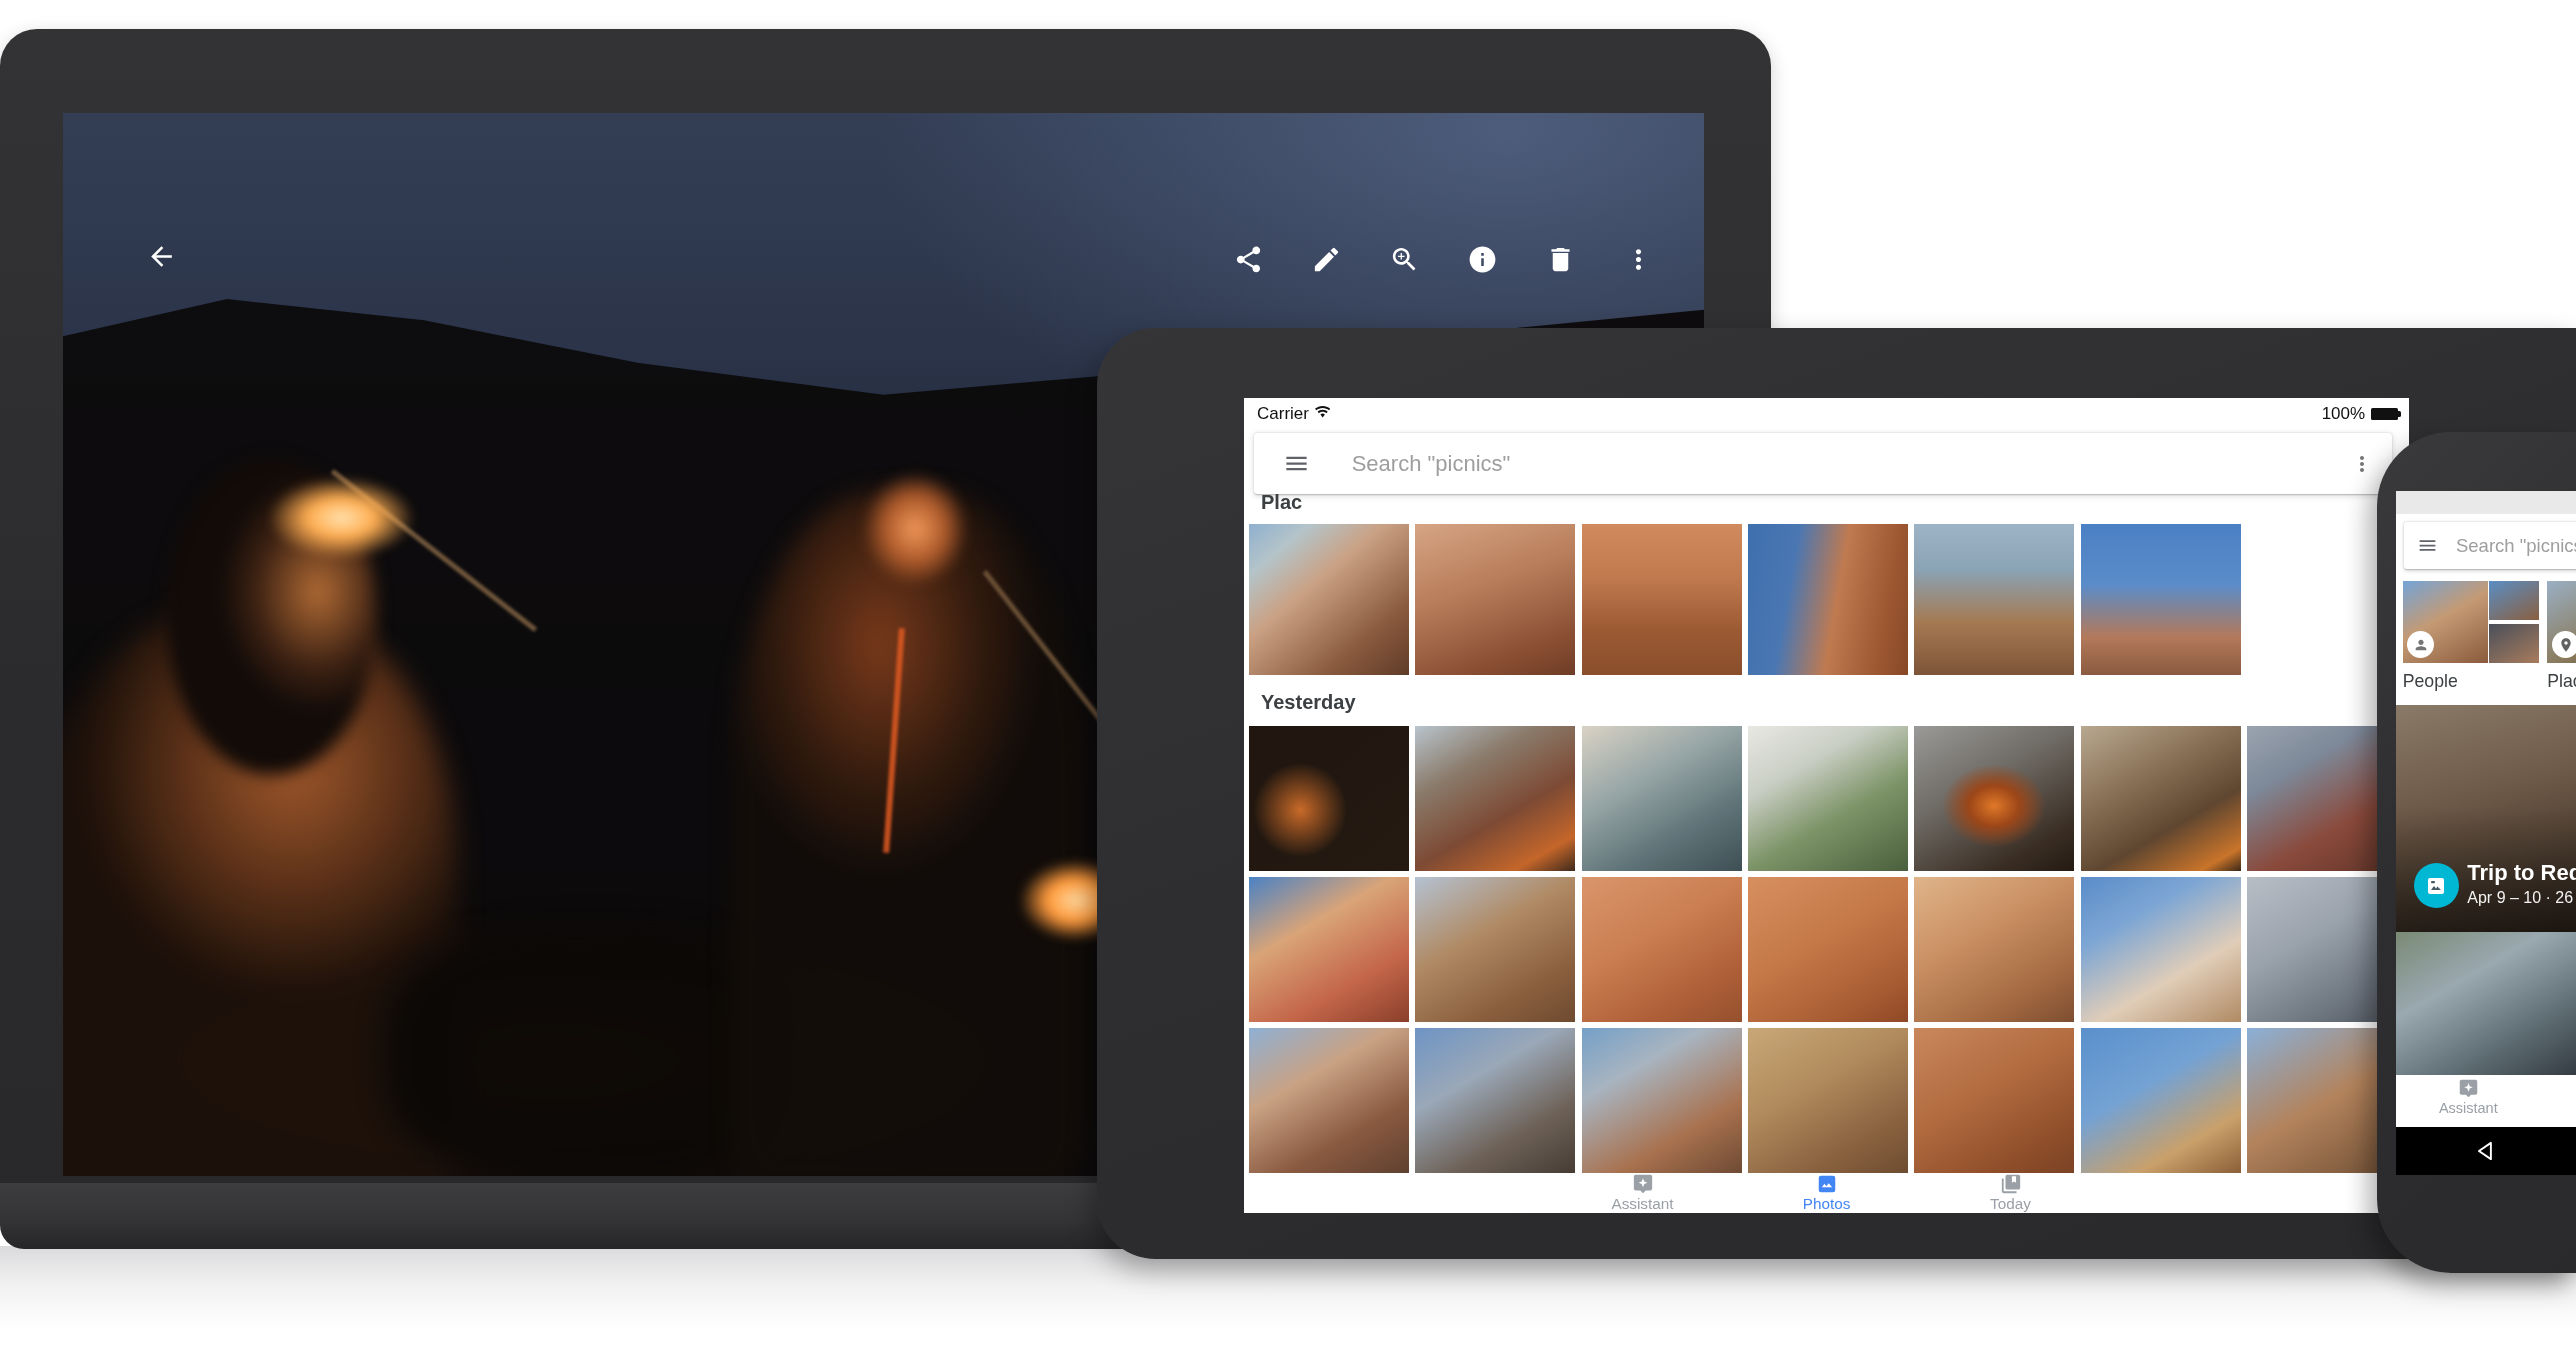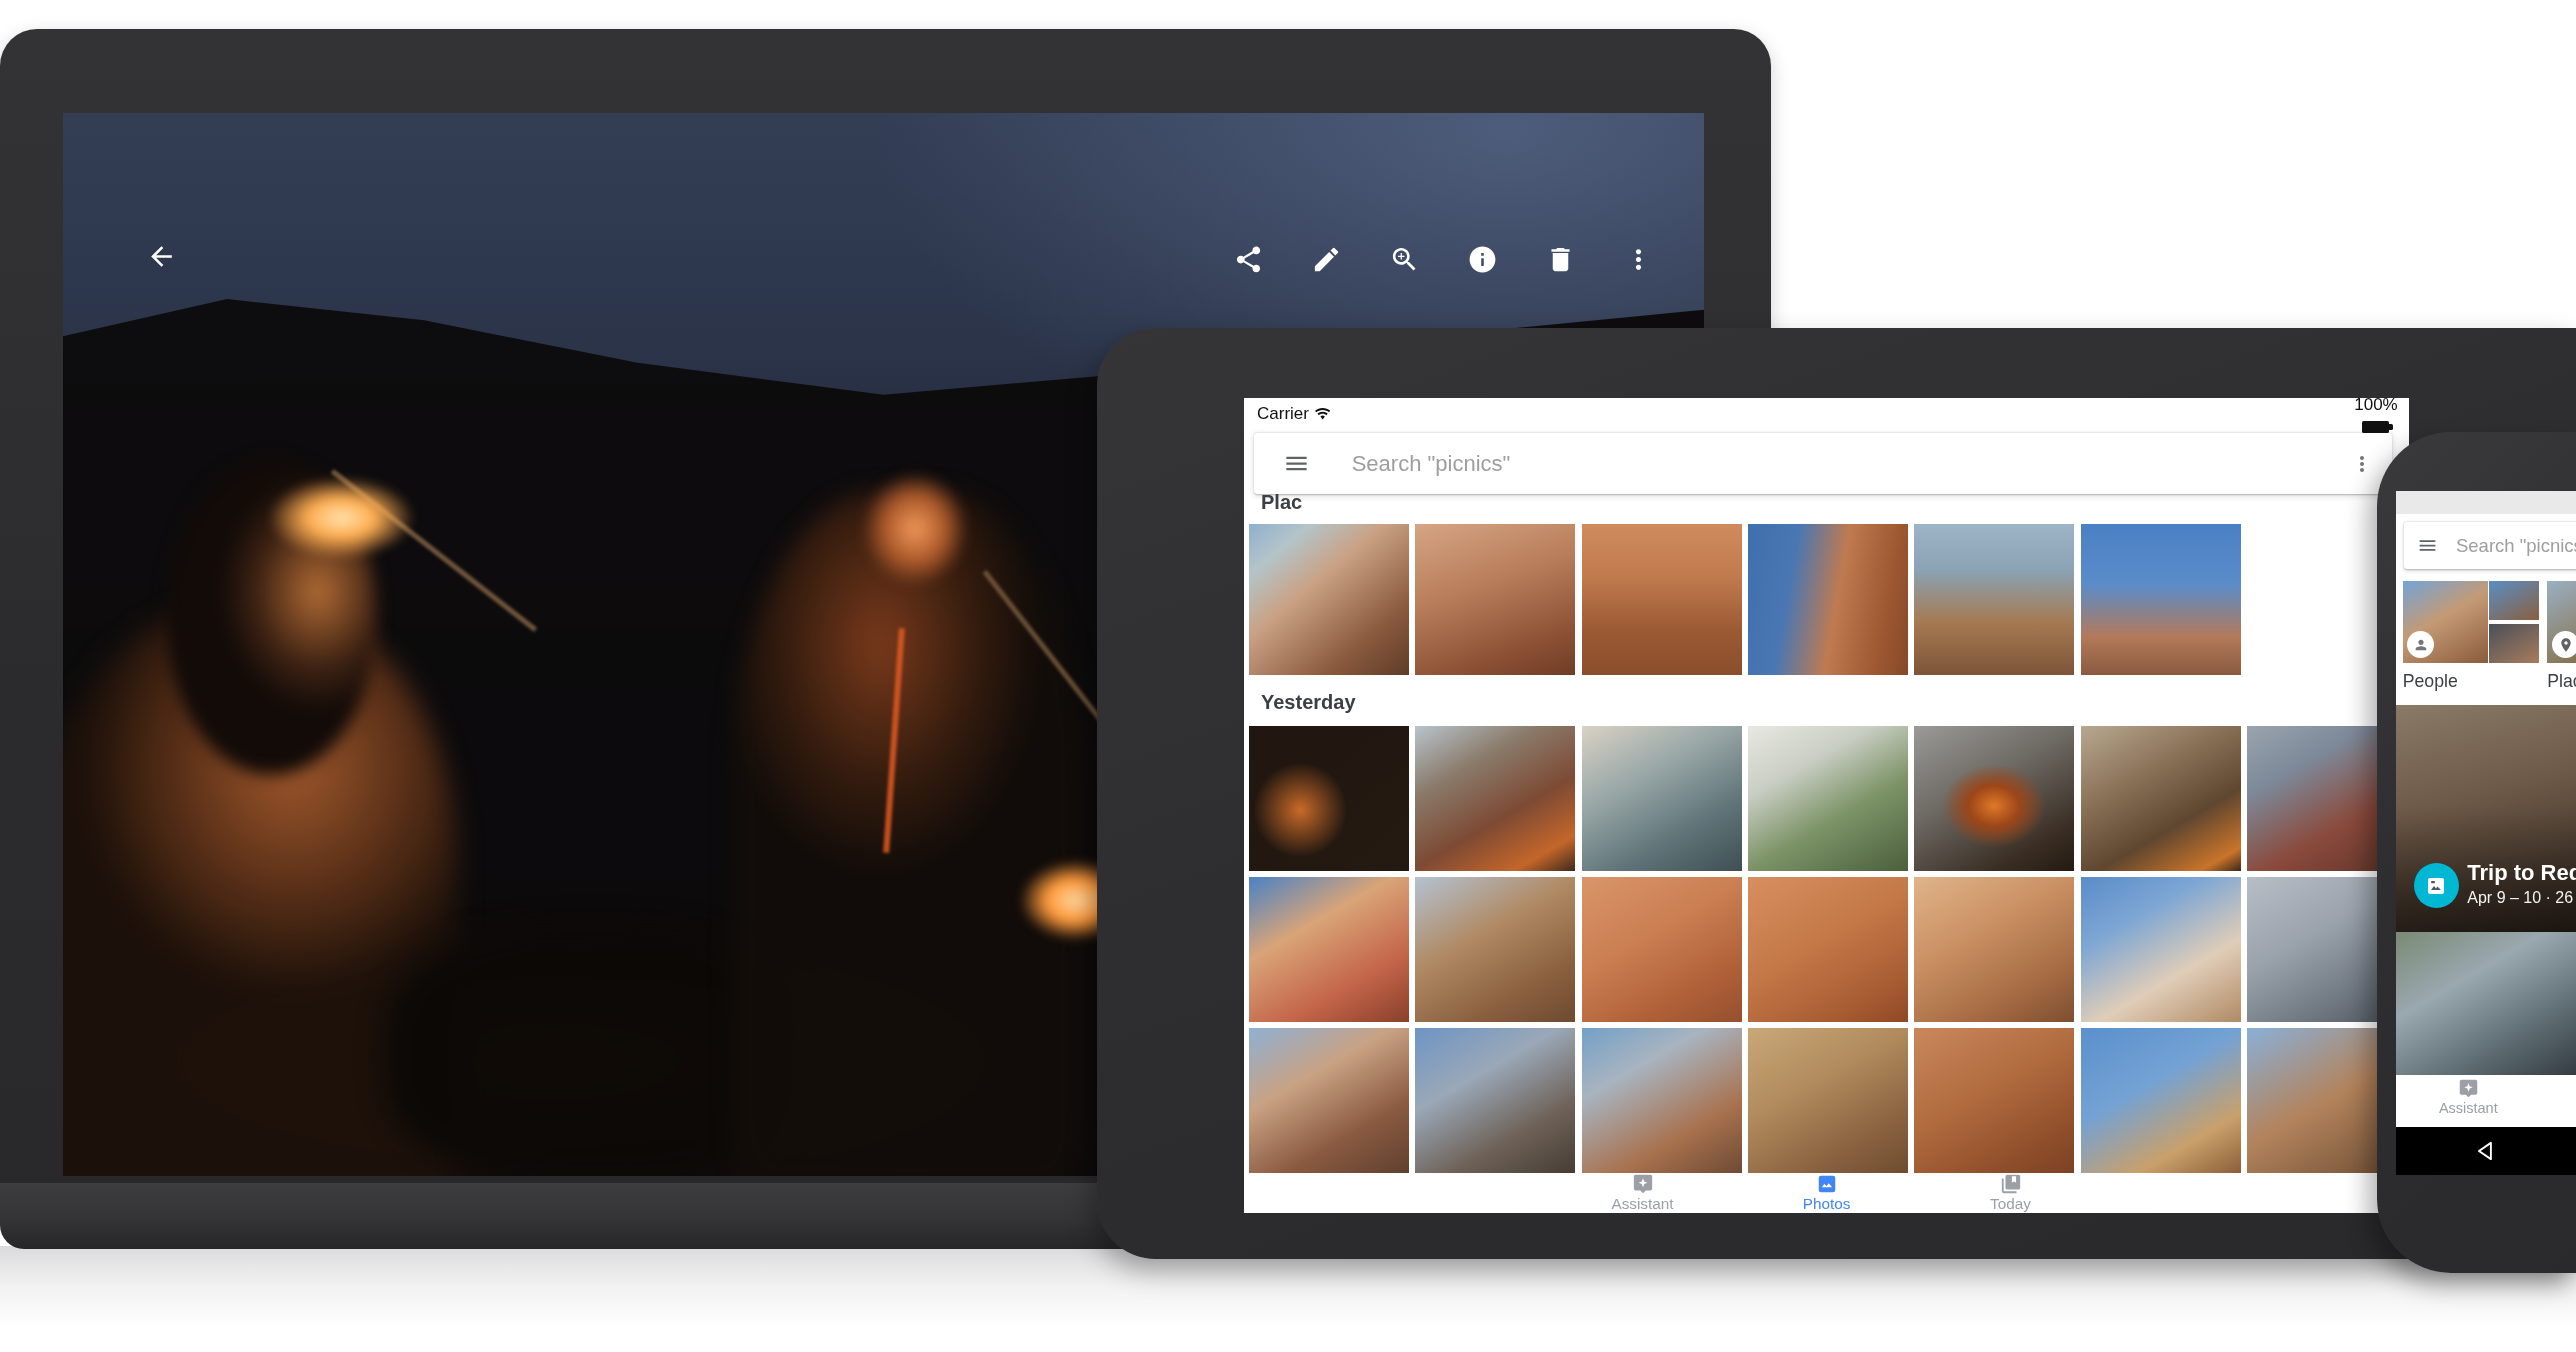--- a/index.html
+++ b/index.html
@@ -52,23 +52,23 @@
   .tb-right{position:absolute;right:48px;top:129px;display:flex;gap:43px;}
   .tb-right .icon-btn{position:static;}
   
   .tablet{position:absolute;left:1097px;top:328px;z-index:2;}
   .tablet-frame{position:absolute;left:0;top:0;width:1479px;height:931px;
     background:linear-gradient(160deg,#353537 0%,#2d2d2f 50%,#29292b 100%);
     border-radius:58px 0 0 58px;box-shadow:-4.8px 11.3px 27px rgba(0,0,0,.30);}
   .tablet-screen{position:absolute;left:147px;top:70px;width:1165px;height:815px;background:#fff;overflow:hidden;}
   .t-status{position:absolute;left:0;top:0;width:100%;height:32px;display:flex;align-items:center;
     font-size:17px;color:#111;}
-  .t-status .left{position:absolute;left:13px;display:flex;align-items:center;gap:6px;}
+  .t-status .left{position:absolute;left:13px;display:flex;align-items:flex-start;gap:6px;}
   .t-status .center{position:absolute;left:0;width:100%;text-align:center;font-weight:bold;}
-  .t-status .right{position:absolute;right:11.3px;display:flex;align-items:center;gap:5.6px;flex-direction:column;}
+  .t-status .right{position:absolute;right:11.3px;display:flex;align-items:center;gap:5.6px;}
   .battery{width:27px;height:12px;background:#111;border-radius:1.6px;position:relative;}
   .battery:after{content:"";position:absolute;right:-3.2px;top:3.2px;width:3.2px;height:5.6px;background:#111;border-radius:0 1.6px 1.6px 0;}
   .search-card{position:absolute;left:9.7px;top:35px;width:1138px;height:61px;background:#fff;border-radius:3.2px;
     box-shadow:0 0.8px 1.6px rgba(0,0,0,.22),0 1.6px 6.4px rgba(0,0,0,.14);display:flex;align-items:center;}
   .search-card .menu{margin-left:29px;width:27px;height:27px;cursor:pointer;}
   .search-card .ph{margin-left:42px;font-size:22px;color:#9e9e9e;}
   .search-card .kebab{position:absolute;right:17.7px;width:24px;height:24px;cursor:pointer;}
   .section-label{position:absolute;left:17px;font-size:20px;font-weight:bold;color:#3c4043;}
   .lab-today{top:93px;}
   .lab-yday{top:293px;}

